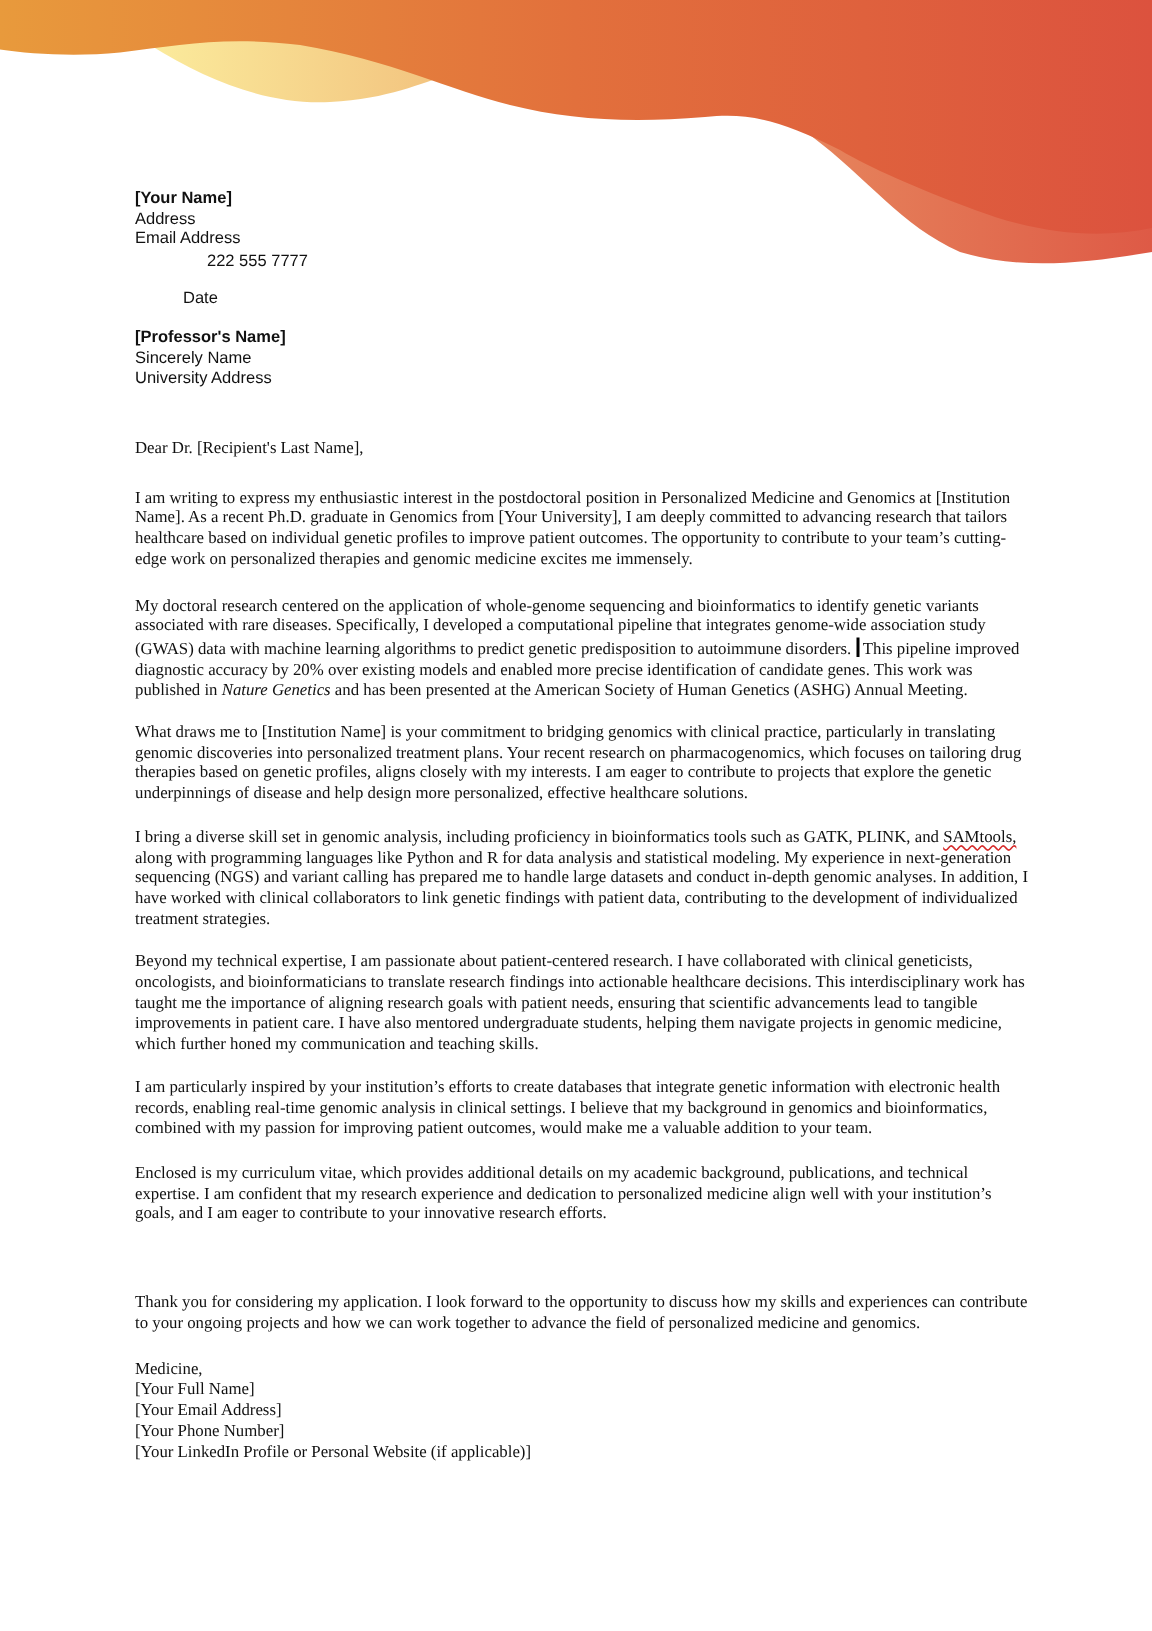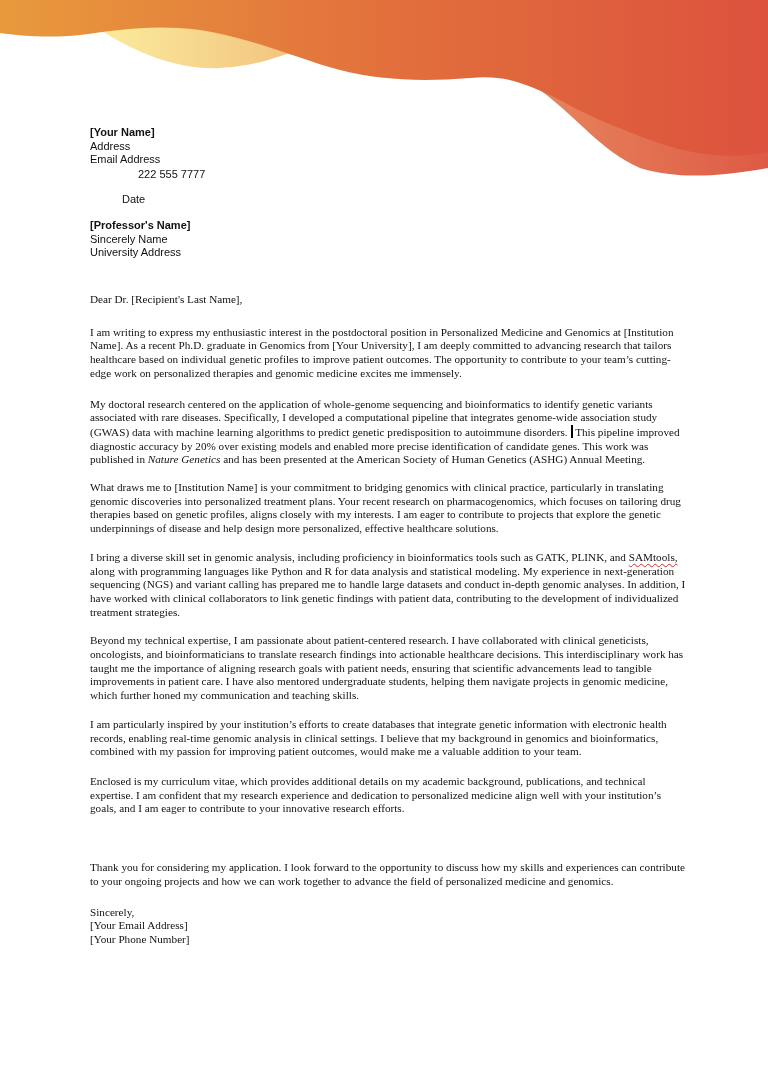--- a/index.html
+++ b/index.html
@@ -136,17 +136,19 @@
 
   <p class="para p5">Beyond my technical expertise, I am passionate about patient-centered research. I have collaborated with clinical geneticists, oncologists, and bioinformaticians to translate research findings into actionable healthcare decisions. This interdisciplinary work has taught me the importance of aligning research goals with patient needs, ensuring that scientific advancements lead to tangible improvements in patient care. I have also mentored undergraduate students, helping them navigate projects in genomic medicine, which further honed my communication and teaching skills.</p>
 
   <p class="para p6">I am particularly inspired by your institution’s efforts to create databases that integrate genetic information with electronic health records, enabling real-time genomic analysis in clinical settings. I believe that my background in genomics and bioinformatics, combined with my passion for improving patient outcomes, would make me a valuable addition to your team.</p>
 
   <p class="para p7">Enclosed is my curriculum vitae, which provides additional details on my academic background, publications, and technical expertise. I am confident that my research experience and dedication to personalized medicine align well with your institution’s goals, and I am eager to contribute to your innovative research efforts.</p>
 
   <p class="para p8">Thank you for considering my application. I look forward to the opportunity to discuss how my skills and experiences can contribute to your ongoing projects and how we can work together to advance the field of personalized medicine and genomics.</p>
 
   <div class="closing">
-    <div>Sincerely,</div>
+    <div>Medicine,</div>
+    <div>[Your Full Name]</div>
     <div>[Your Email Address]</div>
     <div>[Your Phone Number]</div>
+    <div>[Your LinkedIn Profile or Personal Website (if applicable)]</div>
   </div>
 </div>
 
 </body></html>

